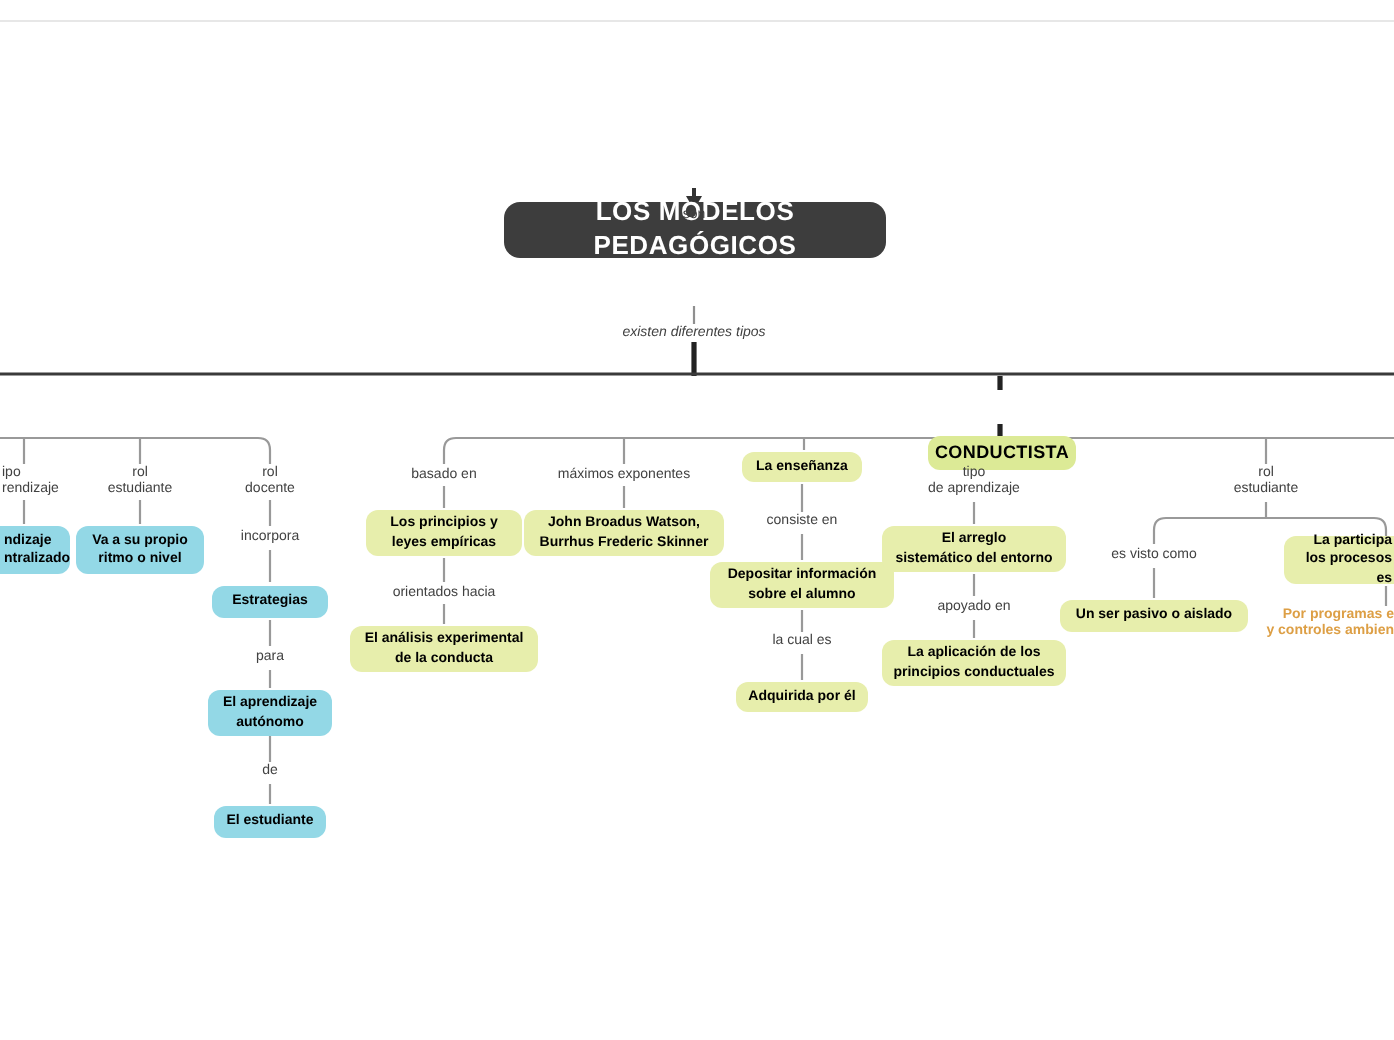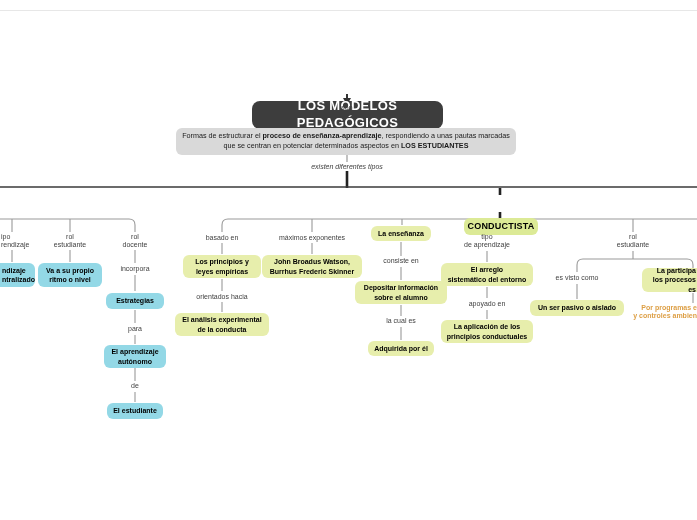--- a/index.html
+++ b/index.html
@@ -101,23 +101,20 @@
       <path d="M577 272 L577 265 Q577 259 583 259 L687 259 Q693 259 693 265 L693 268"></path>
       <path d="M577 284 V299"></path>
       <path d="M693 293 V303"></path>
     </g>
   </svg>
 
   <div class="node root-node" style="left:252px;top:65px;width:191px;height:28px;">LOS MODELOS PEDAGÓGICOS</div>
 
   <div class="link-label cx" style="left:347px;top:104px;">son</div>
 
-  <div class="node definition-node" style="left:176px;top:128px;width:340px;">
-    <span>Formas de estructurar el </span><b>proceso de enseñanza-aprendizaje</b><span>, respondiendo a unas pautas marcadas que se centran en potenciar determinados aspectos en </span><b>LOS ESTUDIANTES</b>
-  </div>
 
   <div class="link-label cx italic" style="left:347px;top:163px;">existen diferentes tipos</div>
 
   <div class="link-label clip-left" style="left:1px;top:233px;">ipo
 rendizaje</div>
 
   <div class="node cyan" style="left:-45px;top:263px;width:80px;height:24px;justify-content:flex-start;text-align:left;padding-left:47px;">ndizaje
 ntralizado</div>
 
   <div class="link-label cx" style="left:70px;top:233px;">rol

